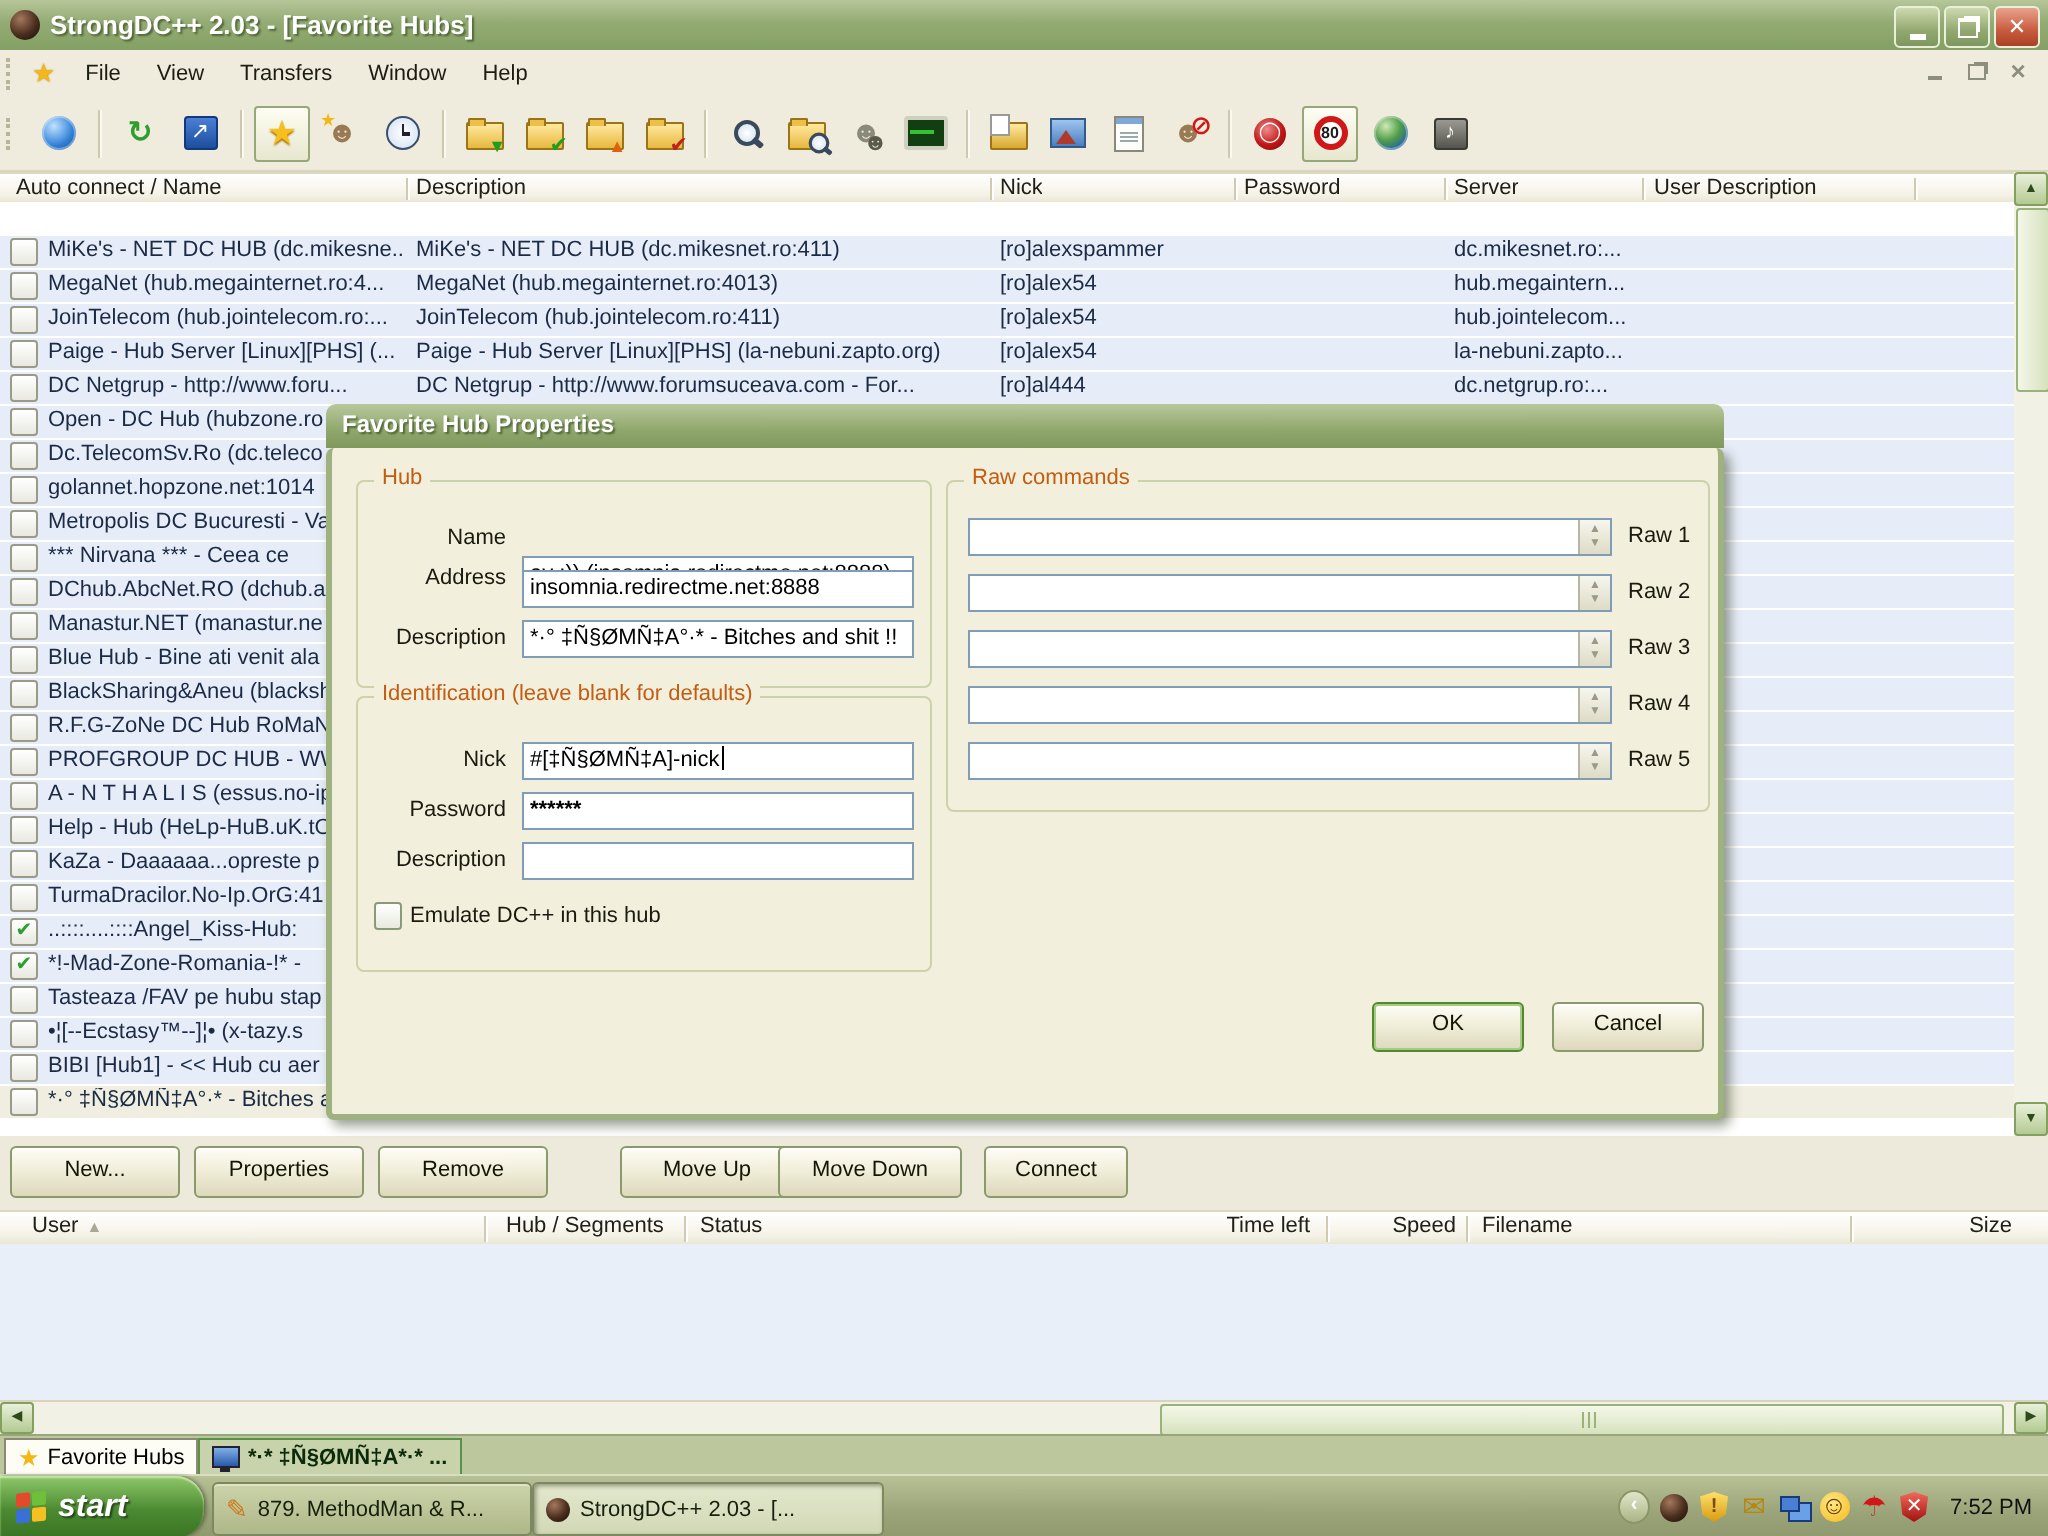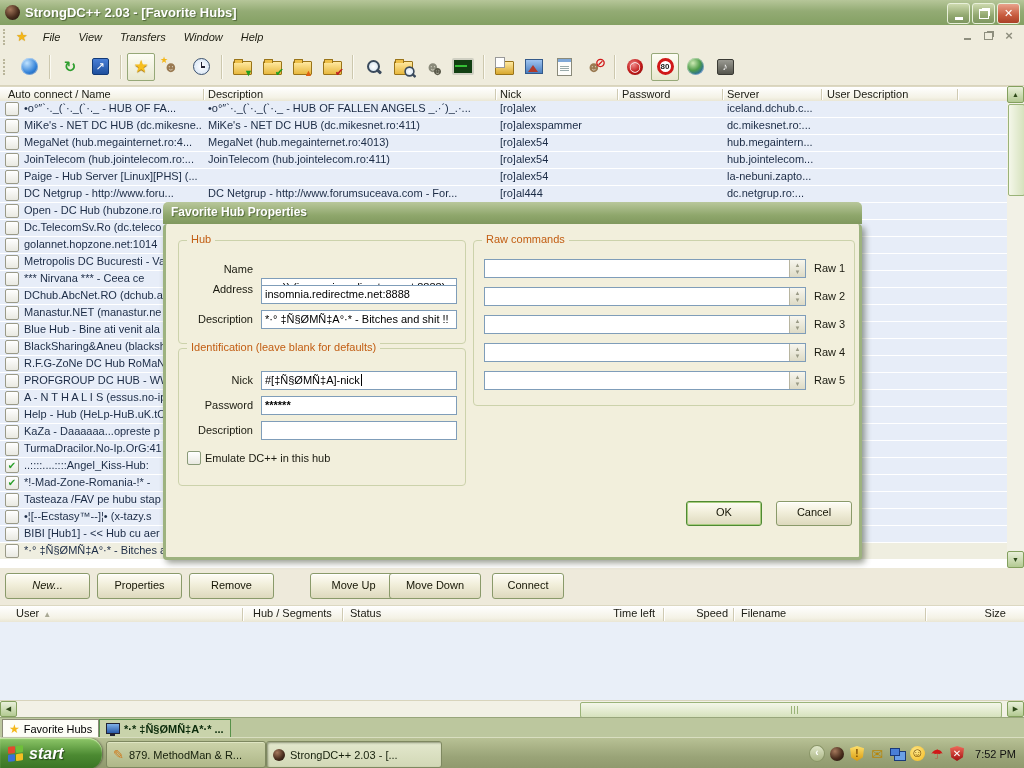--- a/index.html
+++ b/index.html
@@ -13,21 +13,21 @@
   .winbtns{position:absolute;right:4px;top:3px;display:flex;gap:2px;}
   .wb{width:21px;height:19px;border-radius:3px;border:1px solid #e8f0da;display:flex;align-items:center;justify-content:center;color:#fff;font-weight:bold;font-size:11px;background:linear-gradient(#cdd9ae,#92a870 60%,#7e9660);}
   .wb.close{background:linear-gradient(#e9a28c,#c75b3e 60%,#aa4027);}
   .wb .minbar{width:8px;height:3px;background:#fff;margin-top:9px;}
   .wb .rest{width:8px;height:7px;border:1px solid #fff;border-top:2px solid #fff;background:transparent;box-shadow:2px -2px 0 -1px #fff;}
 
   
   .menubar{position:absolute;left:0;top:25px;width:1024px;height:23px;background:#efecdd;border-bottom:1px solid #e2ddc8;display:flex;align-items:center;}
   .grip{width:3px;height:16px;border-left:2px dotted #b9b59a;margin:0 6px 0 3px;}
   .star{color:#f4b718;text-shadow:0 0 1px #b07c00;font-size:13px;margin:0 6px 0 2px;}
-  .menu-item{padding:3px 9px;color:#1c1c10;font-style:italic;}
+  .menu-item{padding:3px 9px;color:#1c1c10;}
   .mdibtns{position:absolute;right:8px;top:4px;display:flex;gap:7px;align-items:center;}
   .mdib{width:14px;height:13px;display:flex;align-items:flex-end;justify-content:center;color:#8e8e7e;}
   .mdib .bar{width:7px;height:2px;background:#8e8e7e;margin-bottom:2px;}
   .mdib .rs{width:7px;height:6px;border:1px solid #8e8e7e;box-shadow:2px -2px 0 -1px #8e8e7e;margin-bottom:2px;}
   .mdib.x{font-size:13px;font-weight:bold;align-items:center;}
 
   
   .toolbar{position:absolute;left:0;top:48px;width:1024px;height:37px;background:#efecdd;border-bottom:1px solid #d9d4bc;display:flex;align-items:center;}
   .tsep{width:1px;height:24px;background:#cdc8ae;margin:0 5px;box-shadow:1px 0 0 #fbfaf2;}
   .tbi{width:26px;height:26px;margin:0 1px;display:flex;align-items:center;justify-content:center;position:relative;border:1px solid transparent;border-radius:2px;}
@@ -258,27 +258,20 @@
       <span class="hcell" style="left: 827px;">User Description</span>
       <span class="hsep" style="left: 203px;"></span>
       <span class="hsep" style="left: 495px;"></span>
       <span class="hsep" style="left: 617px;"></span>
       <span class="hsep" style="left: 722px;"></span>
       <span class="hsep" style="left: 821px;"></span>
       <span class="hsep" style="left: 957px;"></span>
     </div>
 
   <div id="hub-rows">
-      <div class="hrow" style="top: 0px;">
-        <span class="cb"></span>
-        <span class="cell" style="left: 24px; width: 178px;">•o°″`·._(`·._(`·._ - HUB OF FA...</span>
-        <span class="cell" style="left: 208px; width: 285px;">•o°″`·._(`·._(`·._ - HUB OF FALLEN ANGELS _.·´)_.·...</span>
-        <span class="cell" style="left: 500px; width: 118px;">[ro]alex</span>
-        <span class="cell" style="left: 727px; width: 95px;">iceland.dchub.c...</span>
-      </div>
       <div class="hrow" style="top: 17px;">
         <span class="cb"></span>
         <span class="cell" style="left: 24px; width: 178px;">MiKe's - NET DC HUB (dc.mikesne...</span>
         <span class="cell" style="left: 208px; width: 285px;">MiKe's - NET DC HUB (dc.mikesnet.ro:411)</span>
         <span class="cell" style="left: 500px; width: 118px;">[ro]alexspammer</span>
         <span class="cell" style="left: 727px; width: 95px;">dc.mikesnet.ro:...</span>
       </div>
       <div class="hrow" style="top: 34px;">
         <span class="cb"></span>
         <span class="cell" style="left: 24px; width: 178px;">MegaNet (hub.megainternet.ro:4...</span>
@@ -289,20 +282,21 @@
       <div class="hrow" style="top: 51px;">
         <span class="cb"></span>
         <span class="cell" style="left: 24px; width: 178px;">JoinTelecom (hub.jointelecom.ro:...</span>
         <span class="cell" style="left: 208px; width: 285px;">JoinTelecom (hub.jointelecom.ro:411)</span>
         <span class="cell" style="left: 500px; width: 118px;">[ro]alex54</span>
         <span class="cell" style="left: 727px; width: 95px;">hub.jointelecom...</span>
       </div>
       <div class="hrow" style="top: 68px;">
         <span class="cb"></span>
         <span class="cell" style="left: 24px; width: 178px;">Paige - Hub Server [Linux][PHS] (...</span>
+        <span class="cell" style="left: 208px; width: 285px;">Paige - Hub Server [Linux][PHS] (la-nebuni.zapto.org)</span>
         <span class="cell" style="left: 500px; width: 118px;">[ro]alex54</span>
         <span class="cell" style="left: 727px; width: 95px;">la-nebuni.zapto...</span>
       </div>
       <div class="hrow" style="top: 85px;">
         <span class="cb"></span>
         <span class="cell" style="left: 24px; width: 178px;">DC Netgrup    -   http://www.foru...</span>
         <span class="cell" style="left: 208px; width: 285px;">DC Netgrup    -   http://www.forumsuceava.com  - For...</span>
         <span class="cell" style="left: 500px; width: 118px;">[ro]al444</span>
         <span class="cell" style="left: 727px; width: 95px;">dc.netgrup.ro:...</span>
       </div>
@@ -399,21 +393,21 @@
       </div>
     </div>
 
   <div class="vscroll">
     <span class="sbtn" style="top:0;left:0;">▲</span>
     <span class="vthumb"></span>
     <span class="sbtn" style="bottom:0;left:0;">▼</span>
   </div>
 
   <div id="action-buttons">
-      <div class="xpbtn" style="left: 5px; top: 573px; width: 83px; font-style: italic;">New...</div>
+      <div class="xpbtn" style="left: 5px; top: 573px; width: 83px;">New...</div>
       <div class="xpbtn" style="left: 97px; top: 573px; width: 83px;">Properties</div>
       <div class="xpbtn" style="left: 189px; top: 573px; width: 83px;">Remove</div>
       <div class="xpbtn" style="left: 310px; top: 573px; width: 85px;">Move Up</div>
       <div class="xpbtn" style="left: 389px; top: 573px; width: 90px;">Move Down</div>
       <div class="xpbtn" style="left: 492px; top: 573px; width: 70px;">Connect</div>
     </div>
 
   <div class="list-hdr" id="transfer-header" style="left:0;top:605px;width:1024px;height:17px;">
       <span class="hcell" style="left: 16px; width: 220px; text-align: left;">User<span class="sortarr">▲</span></span>
       <span class="hcell" style="left: 253px; width: 90px; text-align: left;">Hub / Segments</span>

